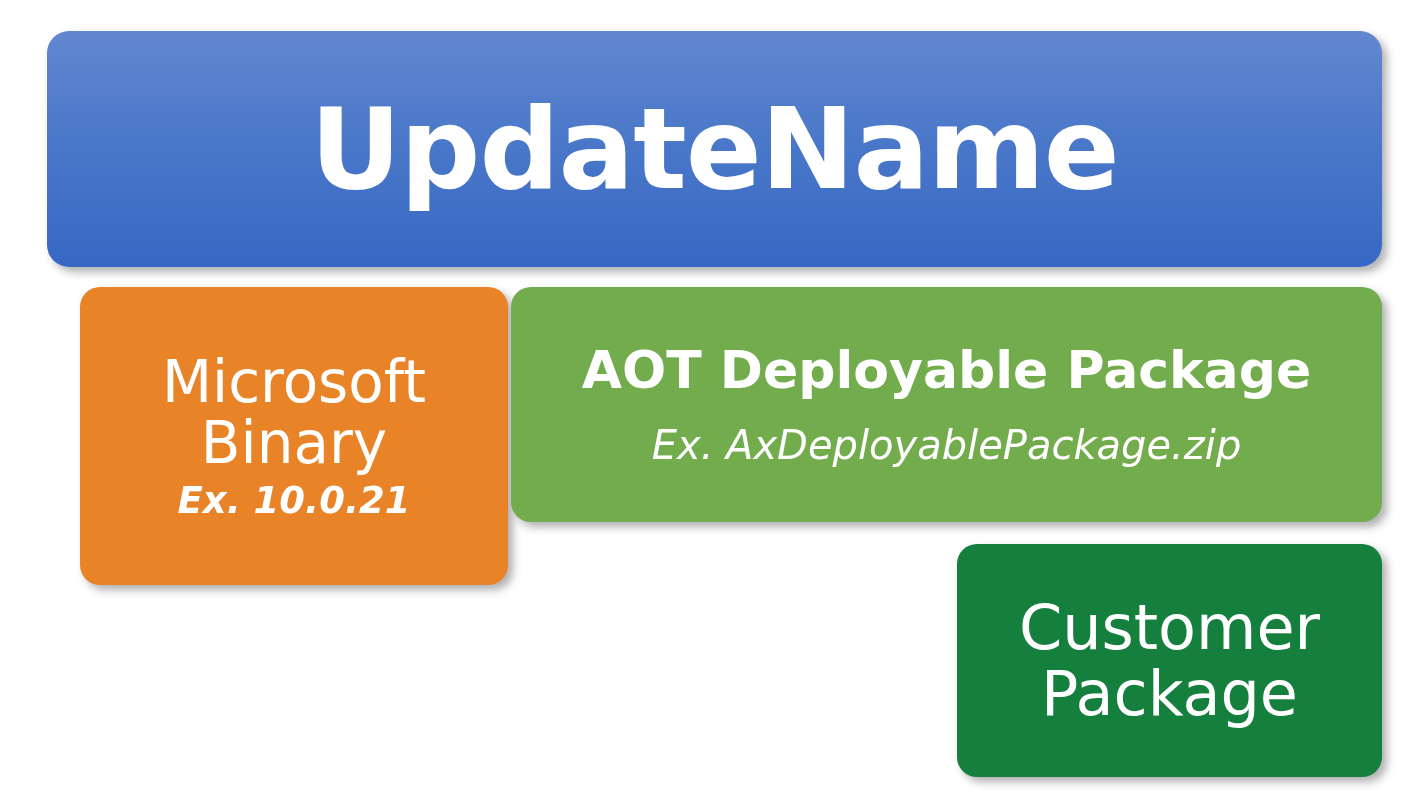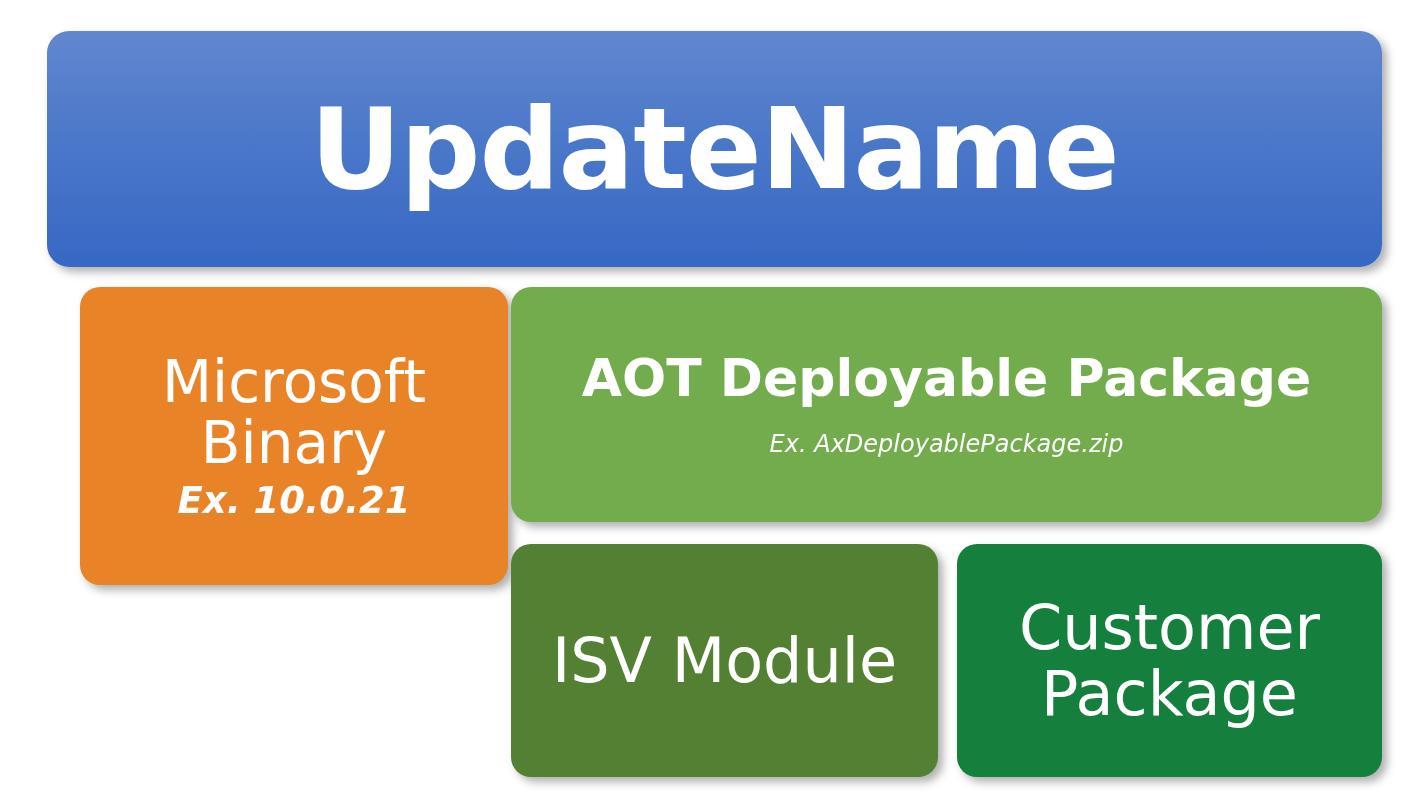--- a/index.html
+++ b/index.html
@@ -92,21 +92,21 @@
   }
   .sub-italic {
     font-style: italic;
     font-weight: 700;
     font-size: 37px;
     margin-top: 6px;
   }
   .sub-italic-sm {
     font-style: italic;
     font-weight: 400;
-    font-size: 24px;
+    font-size: 40px;
     margin-top: 26px;
   }
   .stack-line {
     display: block;
   }
 </style>
 </head>
 <body>
 
 <div id="canvas">
@@ -119,22 +119,19 @@
     <span class="label-lg stack-line">Microsoft</span>
     <span class="label-lg stack-line">Binary</span>
     <span class="sub-italic">Ex. 10.0.21</span>
   </div>
 
   <div class="node" id="node-aot-package">
     <span class="label-md">AOT Deployable Package</span>
     <span class="sub-italic-sm">Ex. AxDeployablePackage.zip</span>
   </div>
 
-  <div class="node" id="node-isv-module">
-    <span class="label-module">ISV Module</span>
-  </div>
 
   <div class="node" id="node-customer-module">
     <span class="label-module stack-line">Customer</span>
     <span class="label-module stack-line">Package</span>
   </div>
 
 </div>
 
 </body></html>

